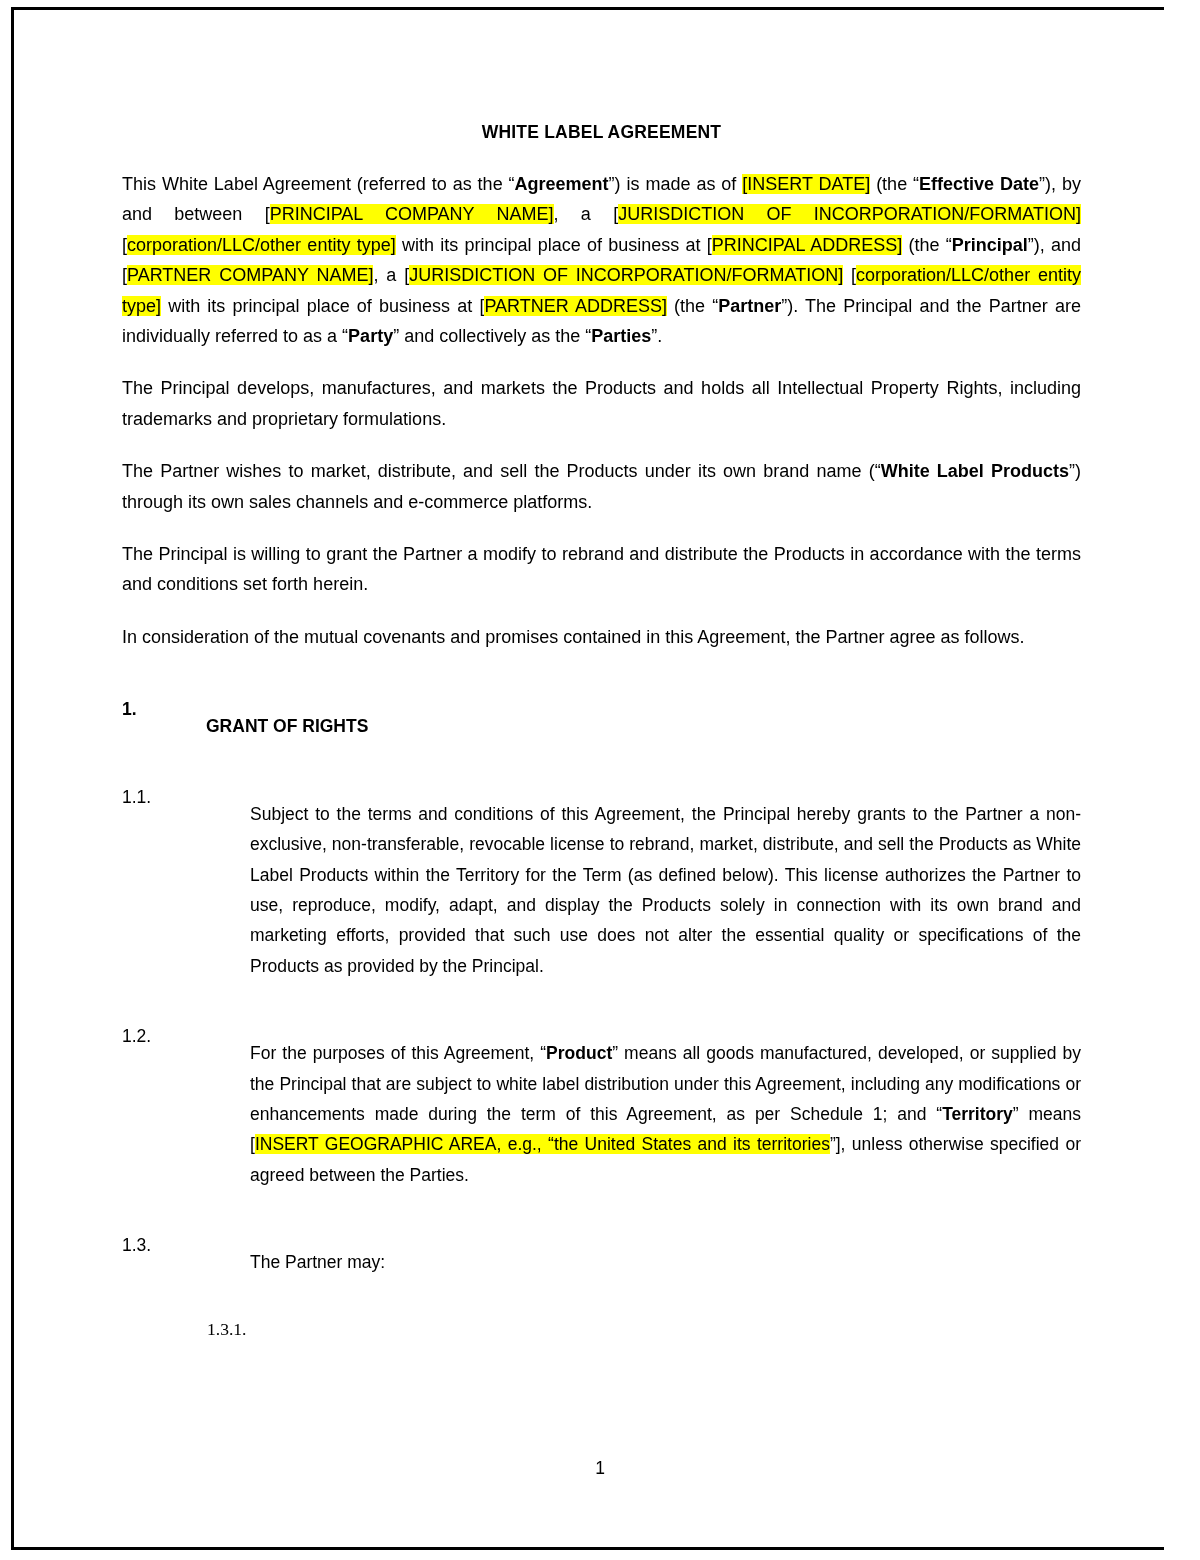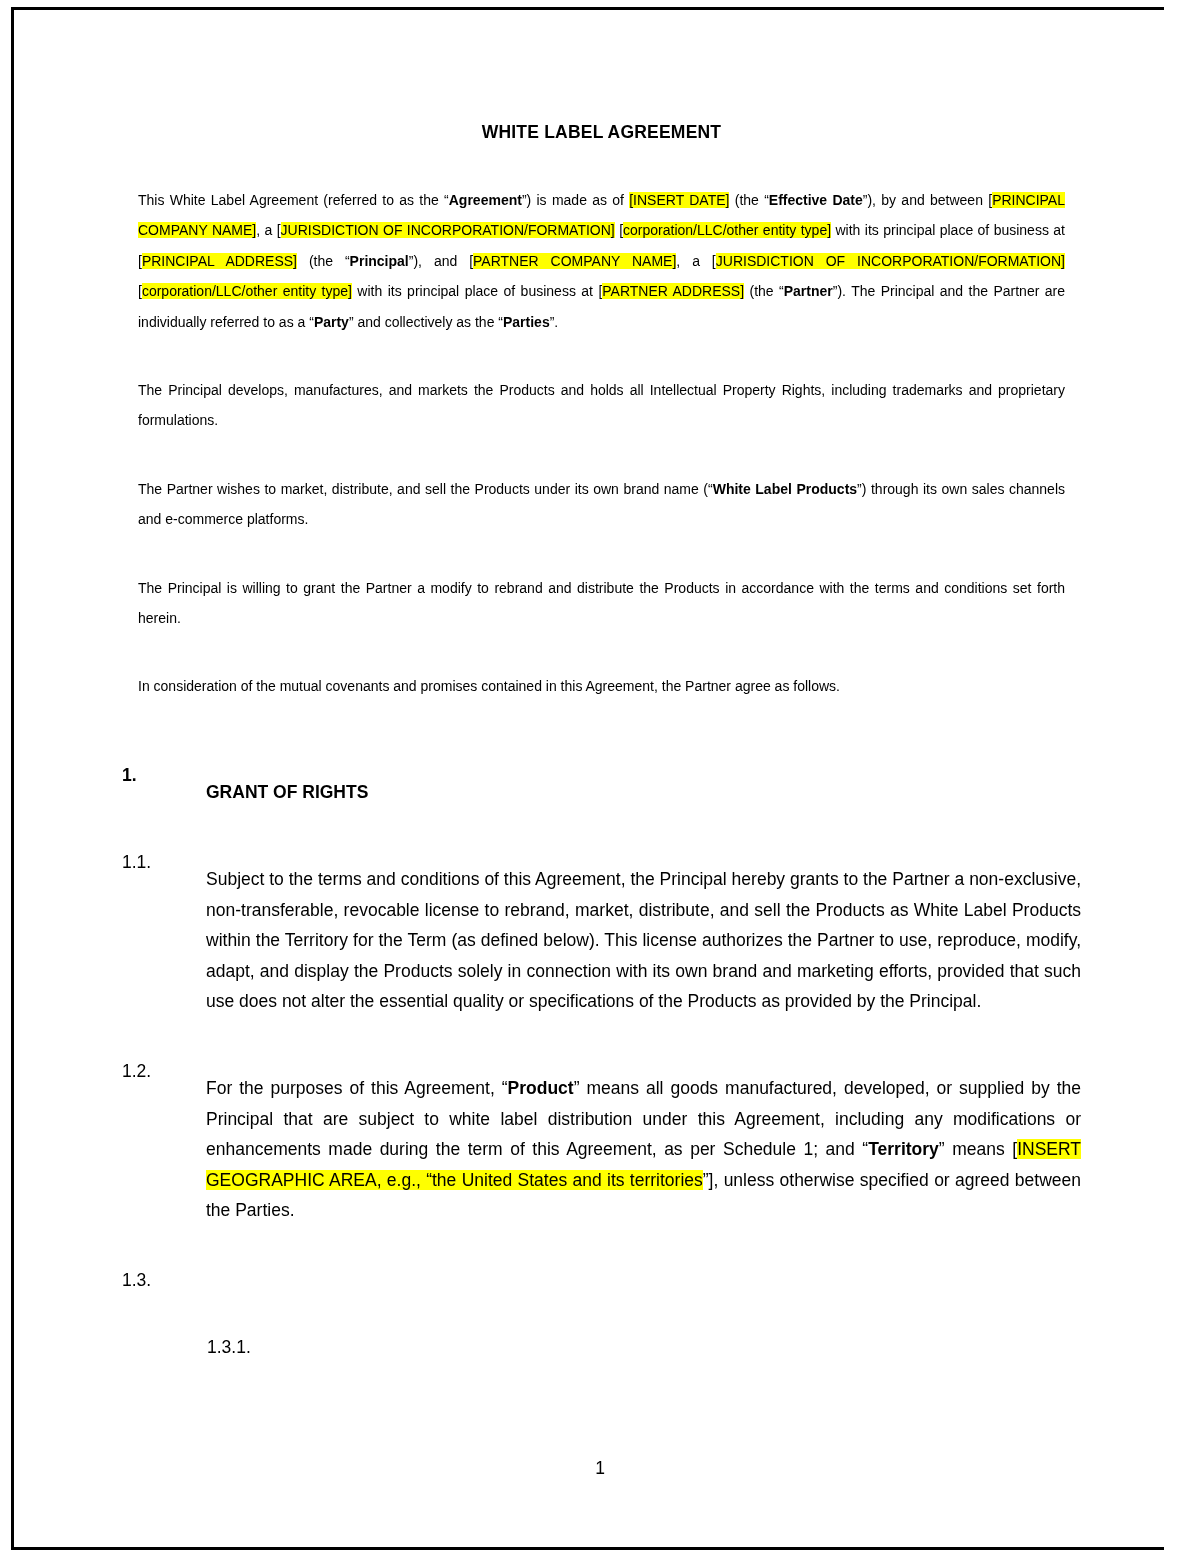--- a/index.html
+++ b/index.html
@@ -41,26 +41,26 @@
     text-align: center;
     font-weight: bold;
     font-size: 17.5px;
     color: #000000;
     letter-spacing: 0.2px;
     margin: 0;
     padding-top: 122px;
   }
 
   p.para {
-    font-size: 14px;
+    font-size: 18px;
     line-height: 30.4px;
     color: #000000;
     text-align: justify;
     text-justify: inter-word;
-    margin: 16px;
+    margin: 0;
     padding-top: 22px;
     hyphens: none;
   }
 
   
   p.para.first {
     padding-top: 26px;
   }
 
   b { font-weight: bold; }
@@ -93,27 +93,29 @@
   
   .clause.lvl1 {
     padding-top: 42px;
     font-weight: bold;
   }
   .clause.lvl1 .num { width: 84px; }
 
   
   .clause.lvl2 {
     padding-top: 40px;
+    gap: 44px;
   }
   .clause.lvl2 .num { width: 84px; }
 
   
   .clause.lvl3 {
     padding-top: 36px;
     padding-left: 85px;
+    font-family: Liberation Serif, serif;
   }
   .clause.lvl3 .num { width: 99px; }
 
   .page-number {
     position: absolute;
     left: 0;
     top: 1458px;
     width: 1200px;
     text-align: center;
     font-size: 17.5px;
@@ -151,20 +153,21 @@
       <span class="body">Subject to the terms and conditions of this Agreement, the Principal hereby grants to the Partner a non-exclusive, non-transferable, revocable license to rebrand, market, distribute, and sell the Products as White Label Products within the Territory for the Term (as defined below). This license authorizes the Partner to use, reproduce, modify, adapt, and display the Products solely in connection with its own brand and marketing efforts, provided that such use does not alter the essential quality or specifications of the Products as provided by the Principal.</span>
     </div>
 
     <div class="clause lvl2">
       <span class="num">1.2.</span>
       <span class="body"><span>For the purposes of this Agreement, “</span><b>Product</b><span>” means all goods manufactured, developed, or supplied by the Principal that are subject to white label distribution under this Agreement, including any modifications or enhancements made during the term of this Agreement, as per Schedule 1; and “</span><b>Territory</b><span>” means [</span><span class="hl">INSERT GEOGRAPHIC AREA, e.g., “the United States and its territories</span><span>”], unless otherwise specified or agreed between the Parties.</span></span>
     </div>
 
     <div class="clause lvl2">
       <span class="num">1.3.</span>
+      <span class="body">The Partner may:</span>
     </div>
 
     <div class="clause lvl3">
       <span class="num">1.3.1.</span>
     </div>
 
   </div>
 
   <div class="page-number">1</div>
 

